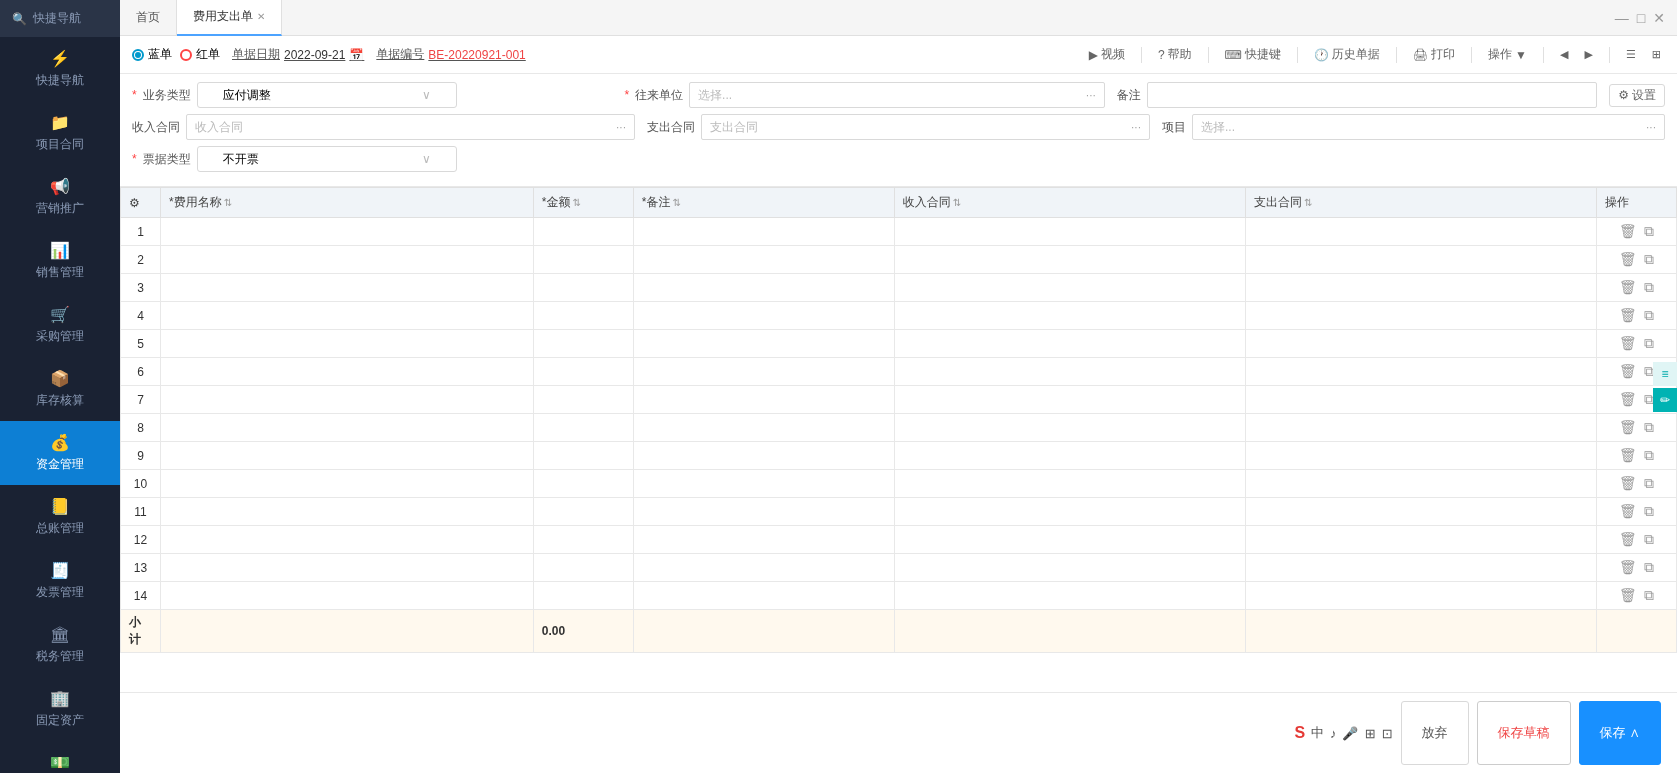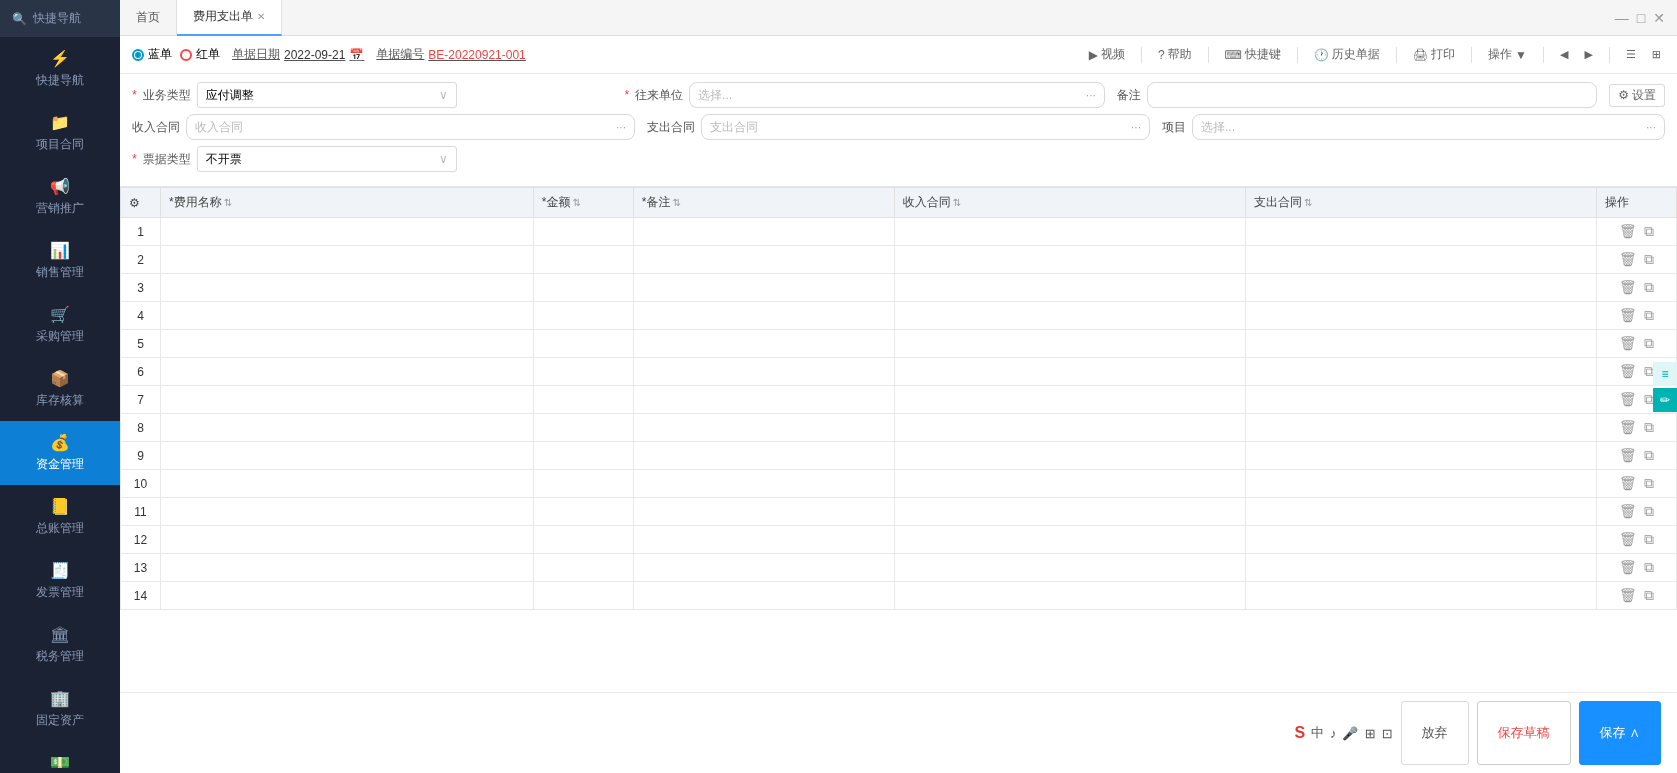--- a/index.html
+++ b/index.html
@@ -117,35 +117,35 @@
     .form-field {
       display: flex;
       align-items: center;
       gap: 6px;
       flex: 1;
     }
     .form-label { color: #555; white-space: nowrap; min-width: fit-content; }
     .required-mark { color: #ff4444; }
     .form-input {
       border: 1px solid #d9d9d9;
-      border-radius: 8px;
+      border-radius: 2px;
       padding: 3px 8px;
       color: #333;
       background: #fff;
       flex: 1;
       min-width: 100px;
       height: 26px;
       display: flex;
       align-items: center;
       justify-content: space-between;
       cursor: pointer;
     }
     .form-input-dropdown {
       display: flex; align-items: center; justify-content: space-between;
-      border: 1px solid #d9d9d9; border-radius: 3px; padding: 3px 8px;
+      border: 1px solid #d9d9d9; border-radius: 3px; padding: 3px 25px;
       height: 26px; cursor: pointer; flex: 1;
     }
     .ellipsis-btn { color: #999; cursor: pointer; font-size: 10px; }
 
     
     .table-container {
       flex: 1;
       overflow-y: auto;
       background: #fff;
     }
@@ -647,20 +647,29 @@
       <td></td>
       <td></td>
       <td></td>
       <td></td>
       <td></td>
       <td class="col-ops">
         <span class="op-btn">🗑</span>
         <span class="op-btn">⧉</span>
       </td>
     </tr>
+          <tr class="subtotal-row">
+    <td>小计</td>
+    <td></td>
+    <td>0.00</td>
+    <td></td>
+    <td></td>
+    <td></td>
+    <td></td>
+  </tr>
         </tbody>
     </table>
   </div>
 
   <div class="bottom-bar">
     <div class="bottom-icons">
       <span style="color:#e53935;font-weight:bold;font-size:16px;">S</span>
       <span style="font-size:13px;color:#555;">中</span>
       <span style="font-size:13px;color:#555;">♪</span>
       <span style="font-size:13px;color:#555;">🎤</span>

